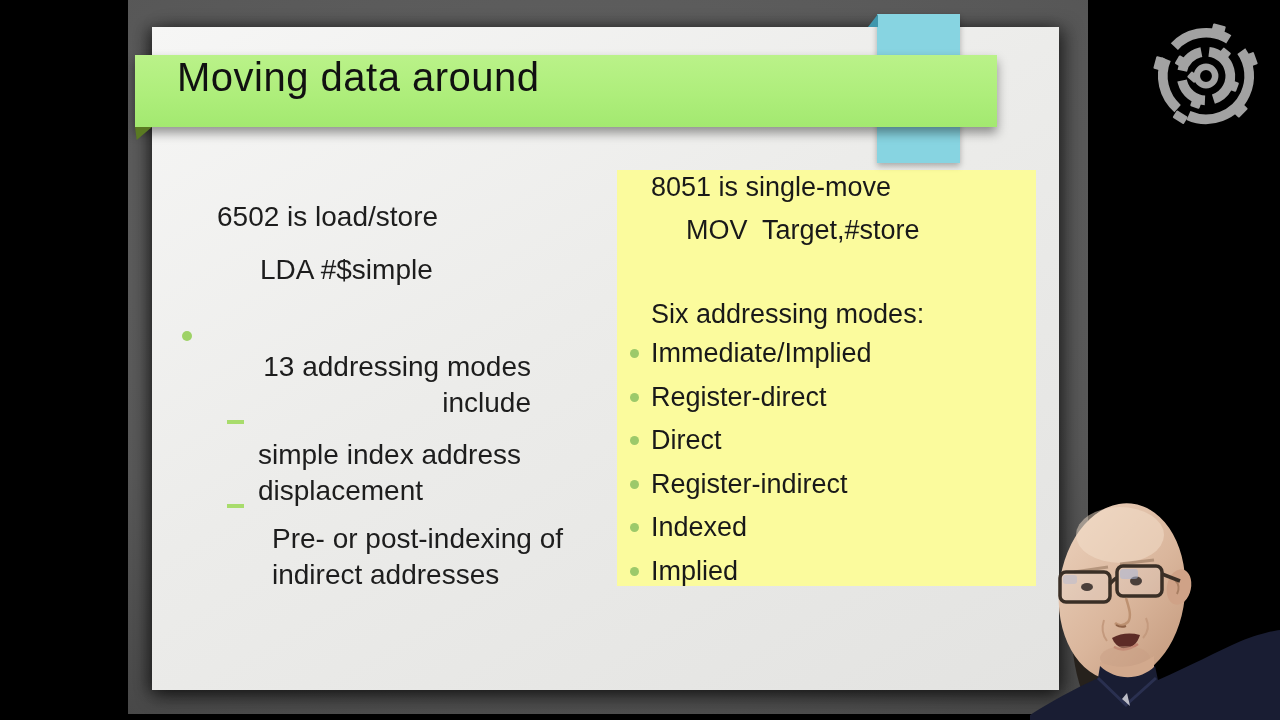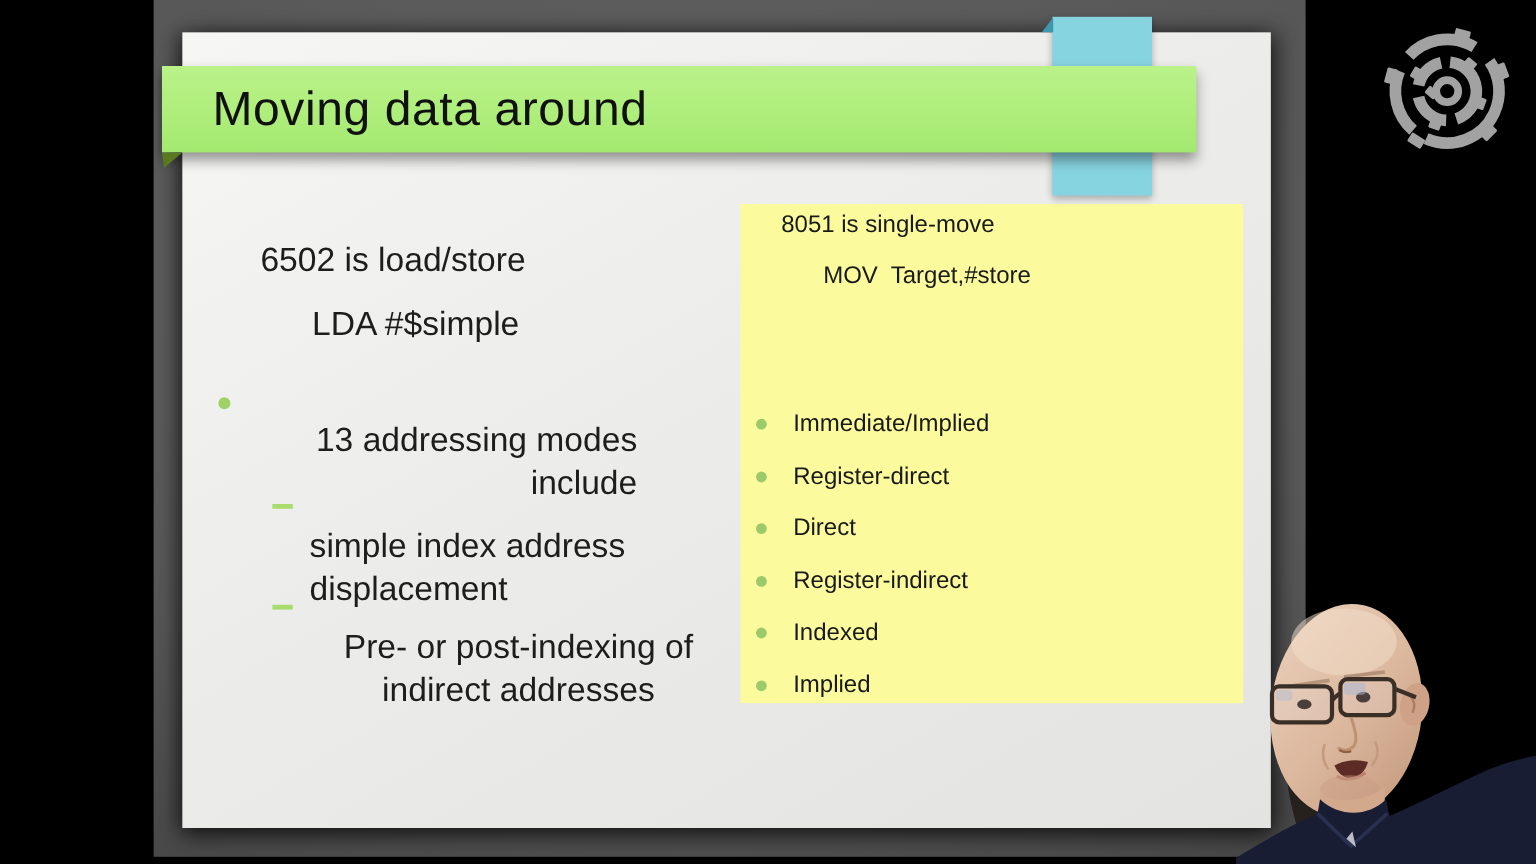--- a/index.html
+++ b/index.html
@@ -14,46 +14,46 @@
          box-shadow:0 8px 16px rgba(0,0,0,.45), 8px 0 16px rgba(0,0,0,.35), -6px 0 12px rgba(0,0,0,.3);
          z-index:1;}
   
   .ribbon{position:absolute;left:877px;top:14px;width:83px;height:149px;background:#87d4e1;
           box-shadow:0 3px 6px rgba(0,0,0,.28);z-index:3;}
   .ribbon-fold{position:absolute;left:868px;top:14px;width:10px;height:13px;background:#3f97ad;
           clip-path:polygon(100% 0,100% 100%,0 100%);z-index:3;}
   
   .banner{position:absolute;left:135px;top:55px;width:862px;height:72px;
           background:linear-gradient(180deg,#baf289 0%,#aeee7b 55%,#a3e970 100%);
-          box-shadow:0 6px 10px rgba(0,0,0,.4);z-index:4;display:flex;align-items:center;}
+          box-shadow:0 6px 10px rgba(0,0,0,.4);z-index:4;display:flex;}
   .banner .title{margin-left:42px;font-size:40px;letter-spacing:.5px;color:#111;}
   .banner-fold{position:absolute;left:135px;top:127px;width:17px;height:13px;background:#5a7a22;
           clip-path:polygon(0 0,100% 0,10% 100%);z-index:4;}
   
   .yellow-box{position:absolute;left:617px;top:170px;width:419px;height:416px;background:#fbfb9d;z-index:2;}
   
   .txt{position:absolute;z-index:2;font-size:28px;line-height:36px;margin-top:31px;}
   .t-6502{left:217px;top:168px;}
   .t-lda{left:260px;top:221px;}
   .t-sta{left:260px;top:269px;}
   .t-b1{left:201px;top:318px;width:330px;text-align:right;}
   .t-s1{left:258px;top:406px;width:310px;}
-  .t-s2{left:258px;top:490px;width:348px;text-align:center;}
+  .t-s2{left:272px;top:490px;width:348px;}
   .dot{position:absolute;width:10px;height:10px;border-radius:50%;background:#9ed266;z-index:2;}
   .d-b1{left:182px;top:331px;}
   .dash{position:absolute;width:17px;height:4px;background:#a8dc6c;z-index:2;}
   .d-s1{left:227px;top:420px;}
   .d-s2{left:227px;top:504px;}
   
-  .ybox-inner{position:relative;width:100%;height:100%;font-size:20px;color:#191919;}
+  .ybox-inner{position:relative;width:100%;height:100%;font-size:27px;color:#191919;}
   .y-head{position:absolute;left:34px;top:1px;line-height:32px;}
   .y-code{position:absolute;left:69px;top:44px;line-height:32px;white-space:pre;}
   .y-sub{position:absolute;left:34px;top:128px;line-height:32px;}
   .y-list{position:absolute;left:0;top:162px;margin:0;padding:0;list-style:none;width:100%;}
-  .y-list li{position:relative;height:43.5px;display:flex;align-items:center;padding-left:44px;}
+  .y-list li{position:relative;height:43.5px;display:flex;align-items:center;padding-left:34px;}
   .y-list .bdot{position:absolute;left:13px;top:50%;margin-top:-4.5px;width:9px;height:9px;
                 border-radius:50%;background:#9cc96a;}
   
   .logo{position:absolute;left:1152px;top:22px;width:108px;height:108px;z-index:5;}
   
   .presenter{position:absolute;left:1030px;top:480px;width:250px;height:240px;z-index:10;}
 </style>
 </head>
 <body>
 
@@ -77,20 +77,21 @@
   <div class="txt t-b1">13 addressing modes include</div>
   <span class="dash d-s1"></span>
   <div class="txt t-s1">simple index address displacement</div>
   <span class="dash d-s2"></span>
   <div class="txt t-s2">Pre- or post-indexing of indirect addresses</div>
 
   <div class="yellow-box">
     <div class="ybox-inner">
       <div class="y-head">8051 is single-move</div>
       <div class="y-code">MOV  Target,#store</div>
+      <div class="y-sub">Six addressing modes:</div>
       <ul class="y-list">
         <li>
             <span class="bdot"></span>
             <span>Immediate/Implied</span>
           </li>
         <li>
             <span class="bdot"></span>
             <span>Register-direct</span>
           </li>
         <li>

